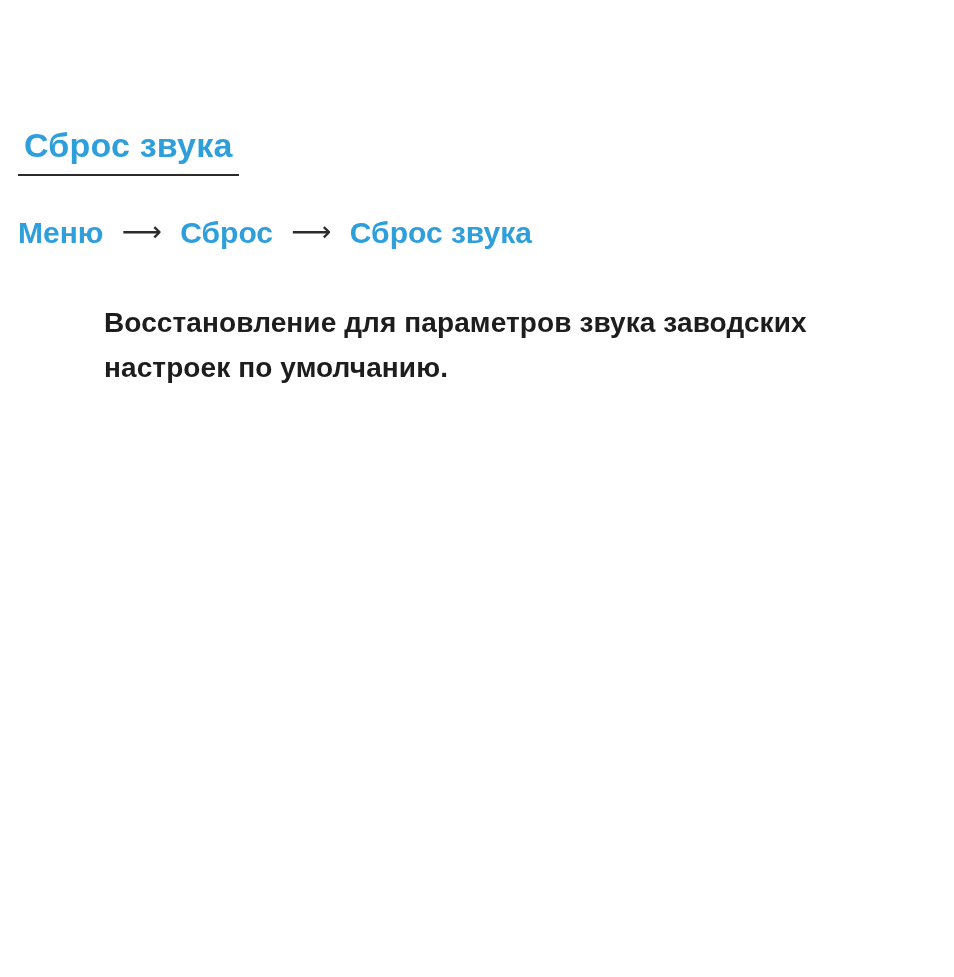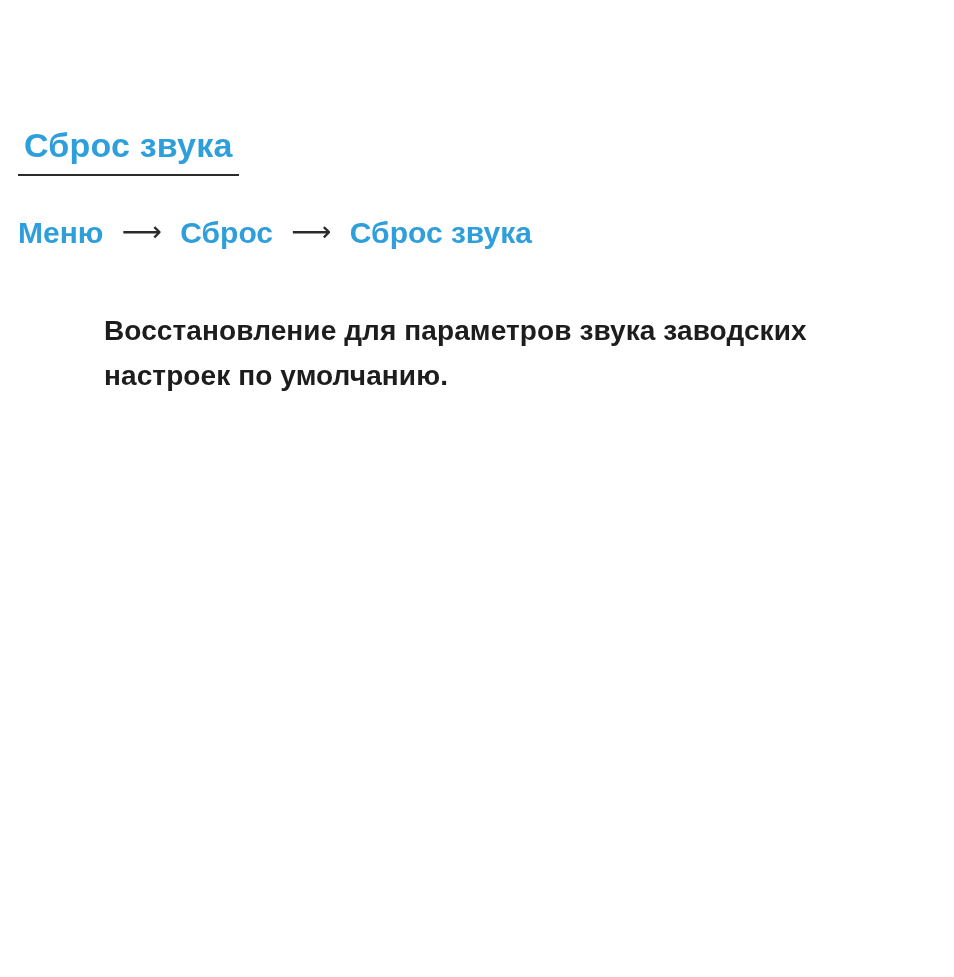--- a/index.html
+++ b/index.html
@@ -60,21 +60,20 @@
   .body-text {
     position: absolute;
     left: 104px;
     top: 300px;
     width: 790px;
     font-size: 28px;
     font-weight: 700;
     color: #1d1d1d;
     line-height: 1.62;
     letter-spacing: 0.1px;
-    margin-top: 8px;
   }
 </style>
 </head>
 <body>
 
 <div class="page">
 
   <div class="title-block">
     <div class="title">Сброс звука</div>
   </div>

